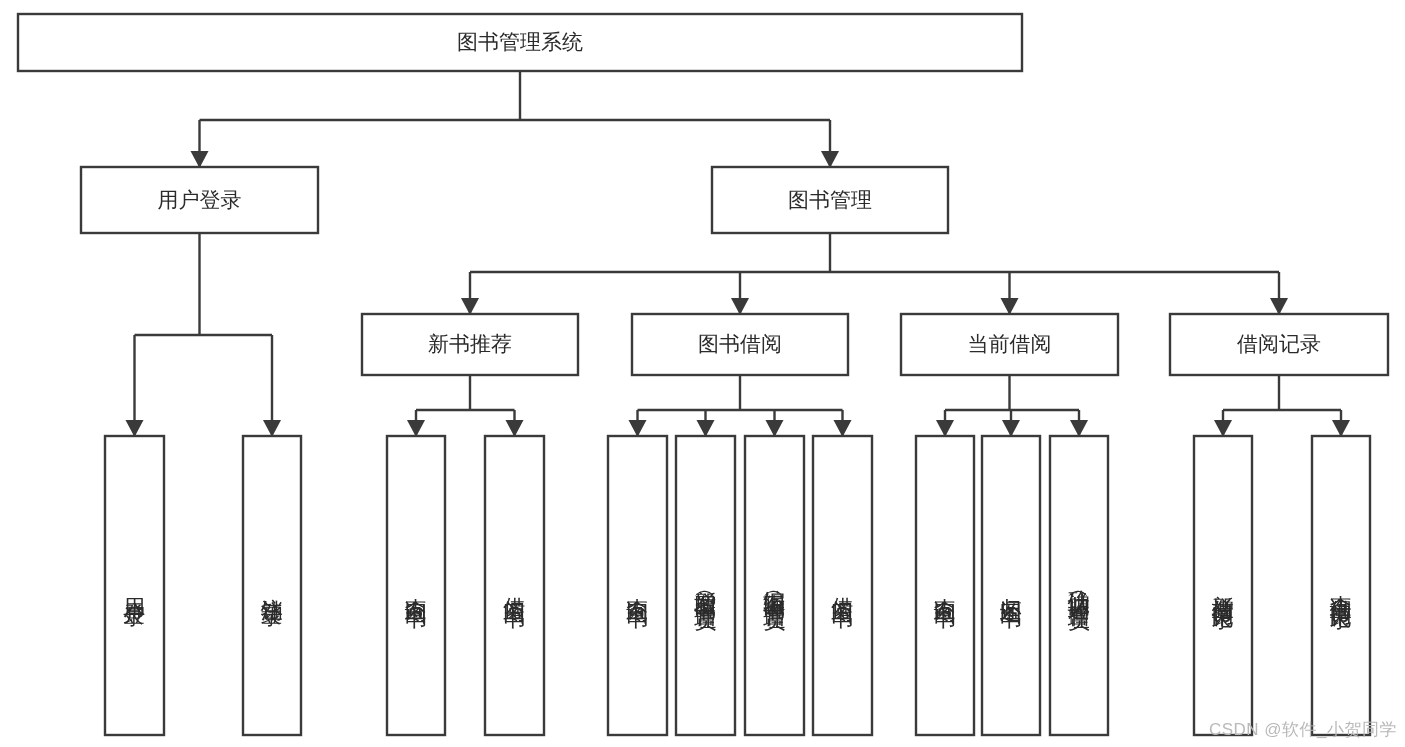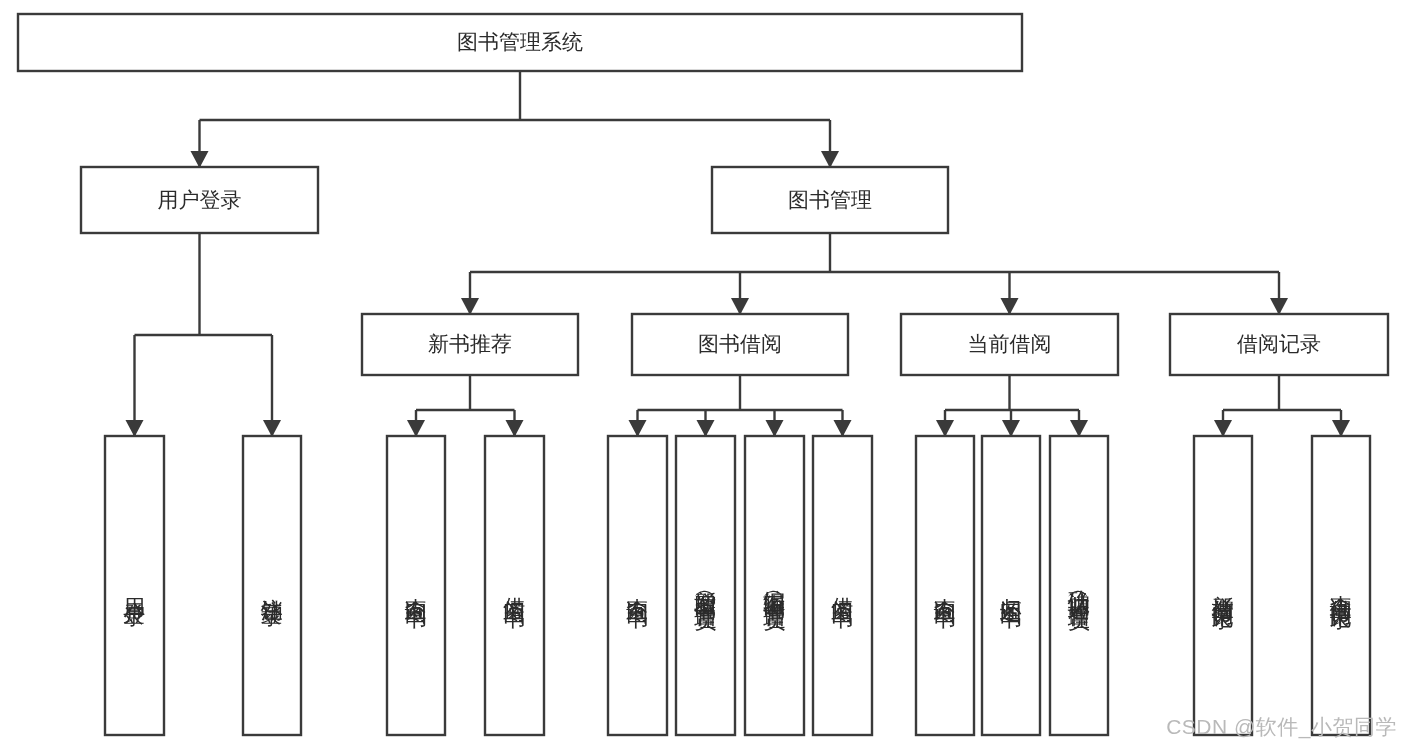--- a/index.html
+++ b/index.html
@@ -63,21 +63,21 @@
     letter-spacing: 3px;
     color: #2b2b2b;
     white-space: nowrap;
     pointer-events: none;
   }
   .watermark {
     position: absolute;
     right: 8px;
     bottom: 6px;
     font-family: "Liberation Sans", "DejaVu Sans", sans-serif;
-    font-size: 21px;
+    font-size: 17px;
     color: #b9b9b9;
     letter-spacing: 0.5px;
     user-select: none;
   }
 </style>
 </head>
 <body>
 
 <div id="diagram-root">
 

